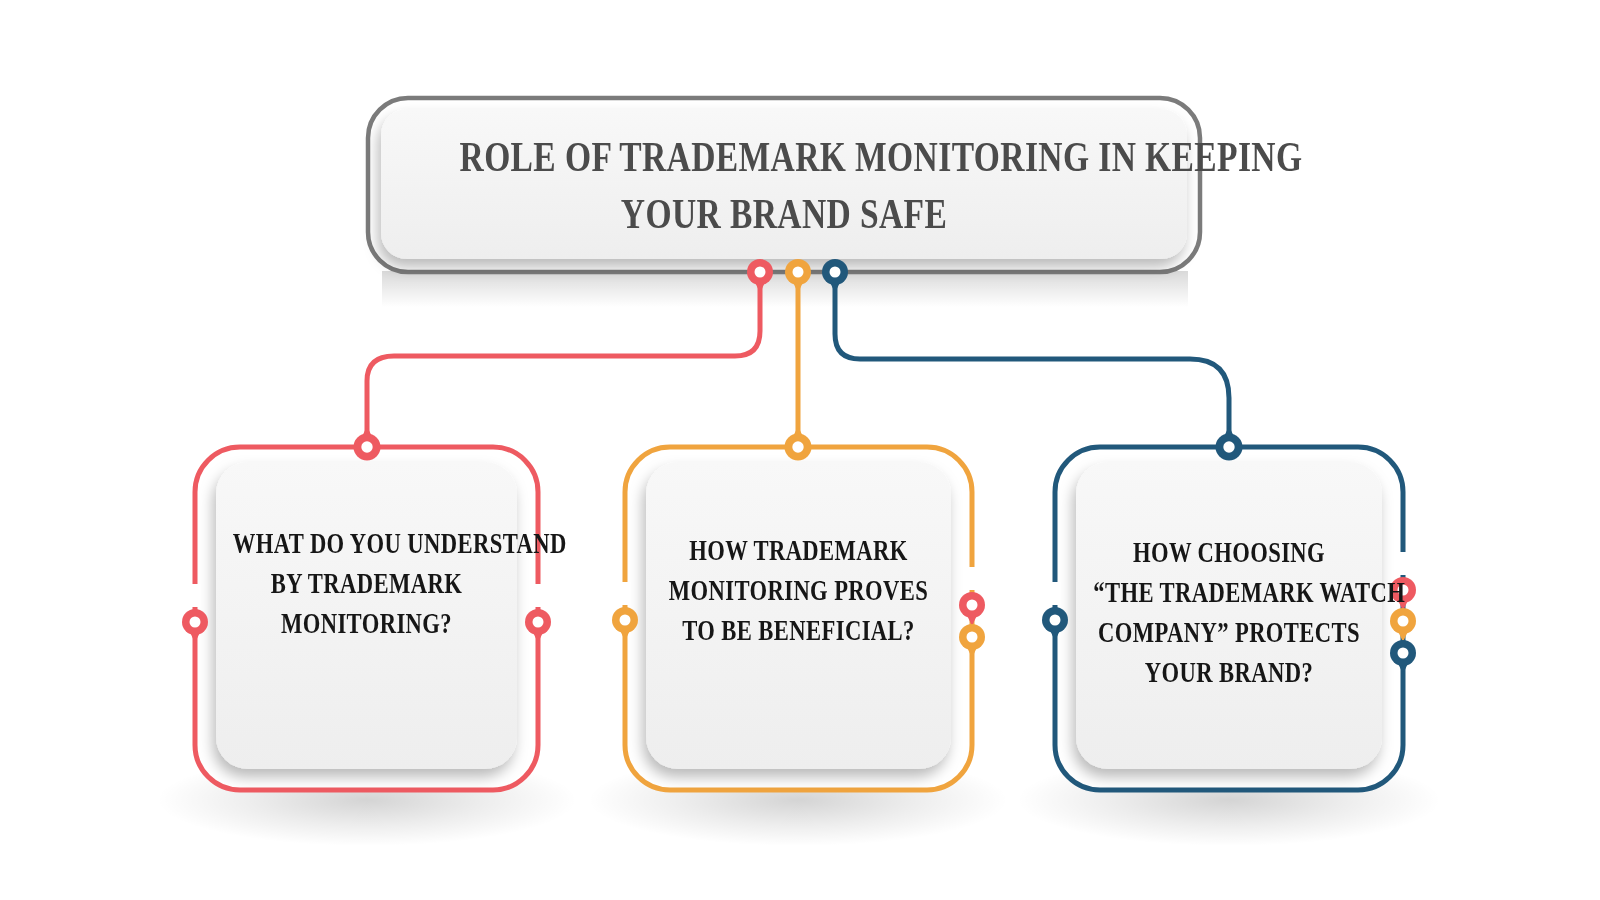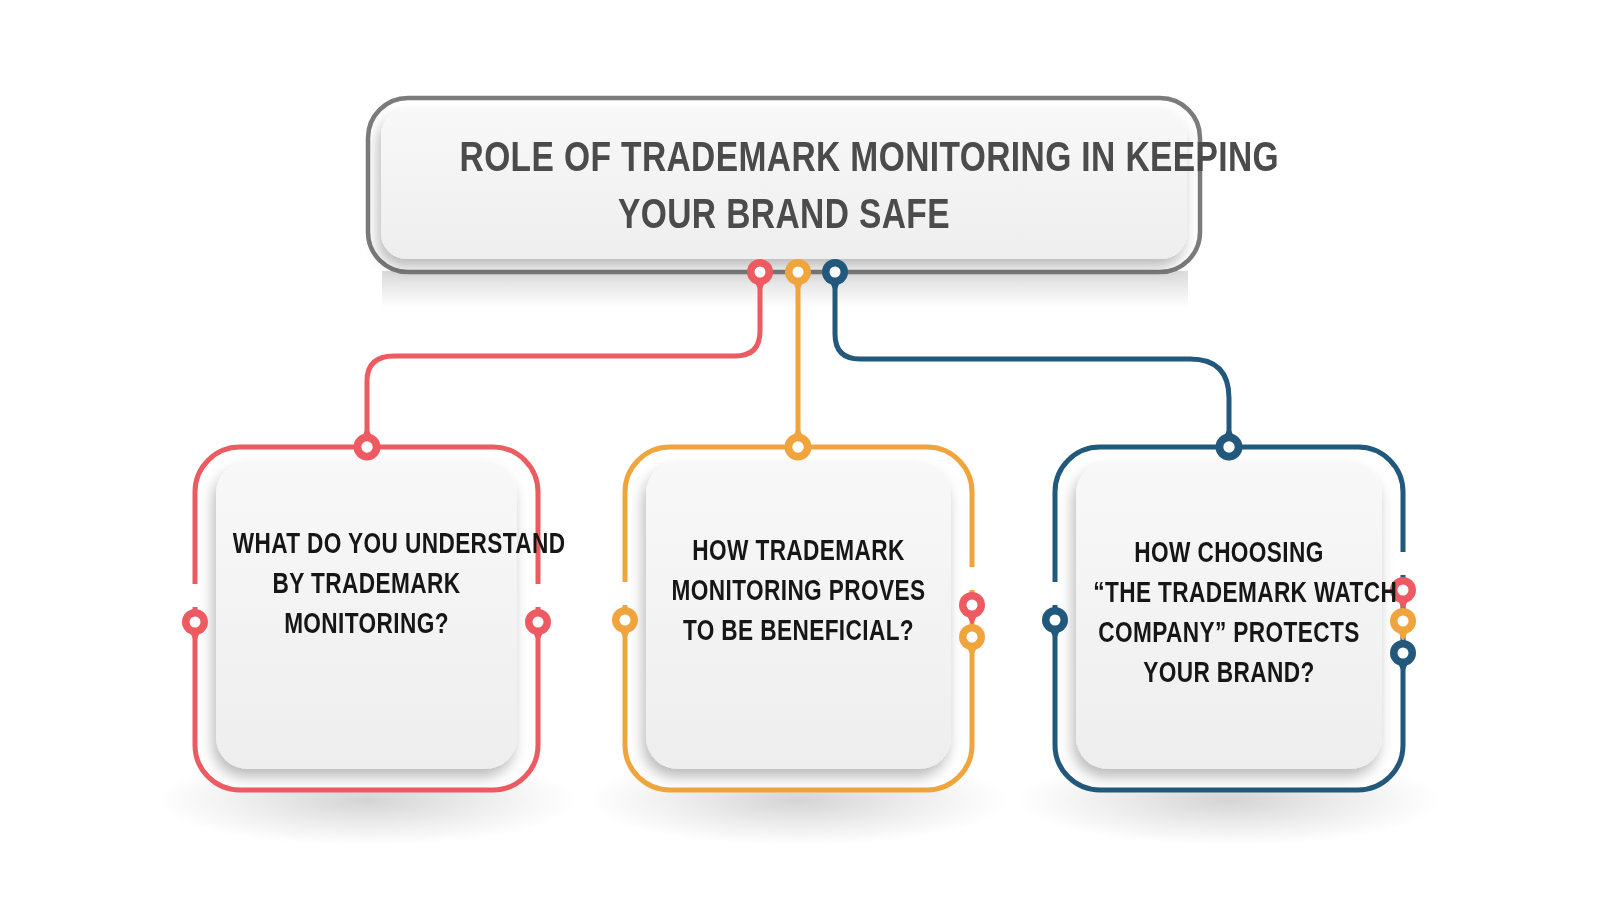--- a/index.html
+++ b/index.html
@@ -1,18 +1,18 @@
 <!DOCTYPE html>
 <html><head>
 <meta charset="utf-8">
 <style>
   html,body{margin:0;padding:0;background:#ffffff;}
   .stage{
     position:relative;width:1600px;height:900px;overflow:hidden;background:#ffffff;
-    font-family:Liberation Sans, sans-serif;
+    font-family:Liberation Serif, serif;
   }
   .stage svg{position:absolute;left:0;top:0;}
   .txt{
     position:absolute;text-align:center;font-weight:bold;
     transform:scaleX(0.78);transform-origin:50% 50%;
     letter-spacing:0.5px;white-space:nowrap;
   }
   .title-txt{color:#4b4b4b;font-size:43px;line-height:57px;}
   .box-txt{color:#161616;font-size:29px;line-height:40px;}
   .txt span{display:block;}

